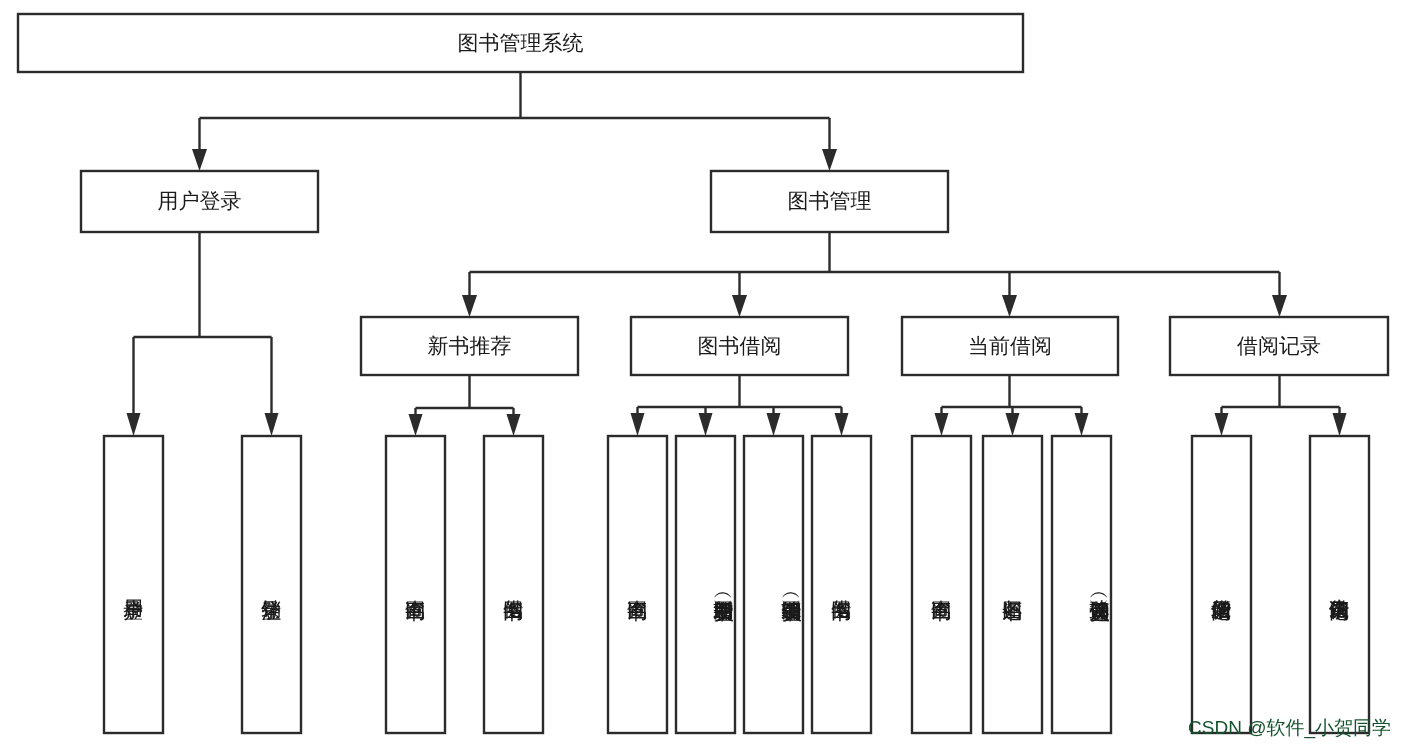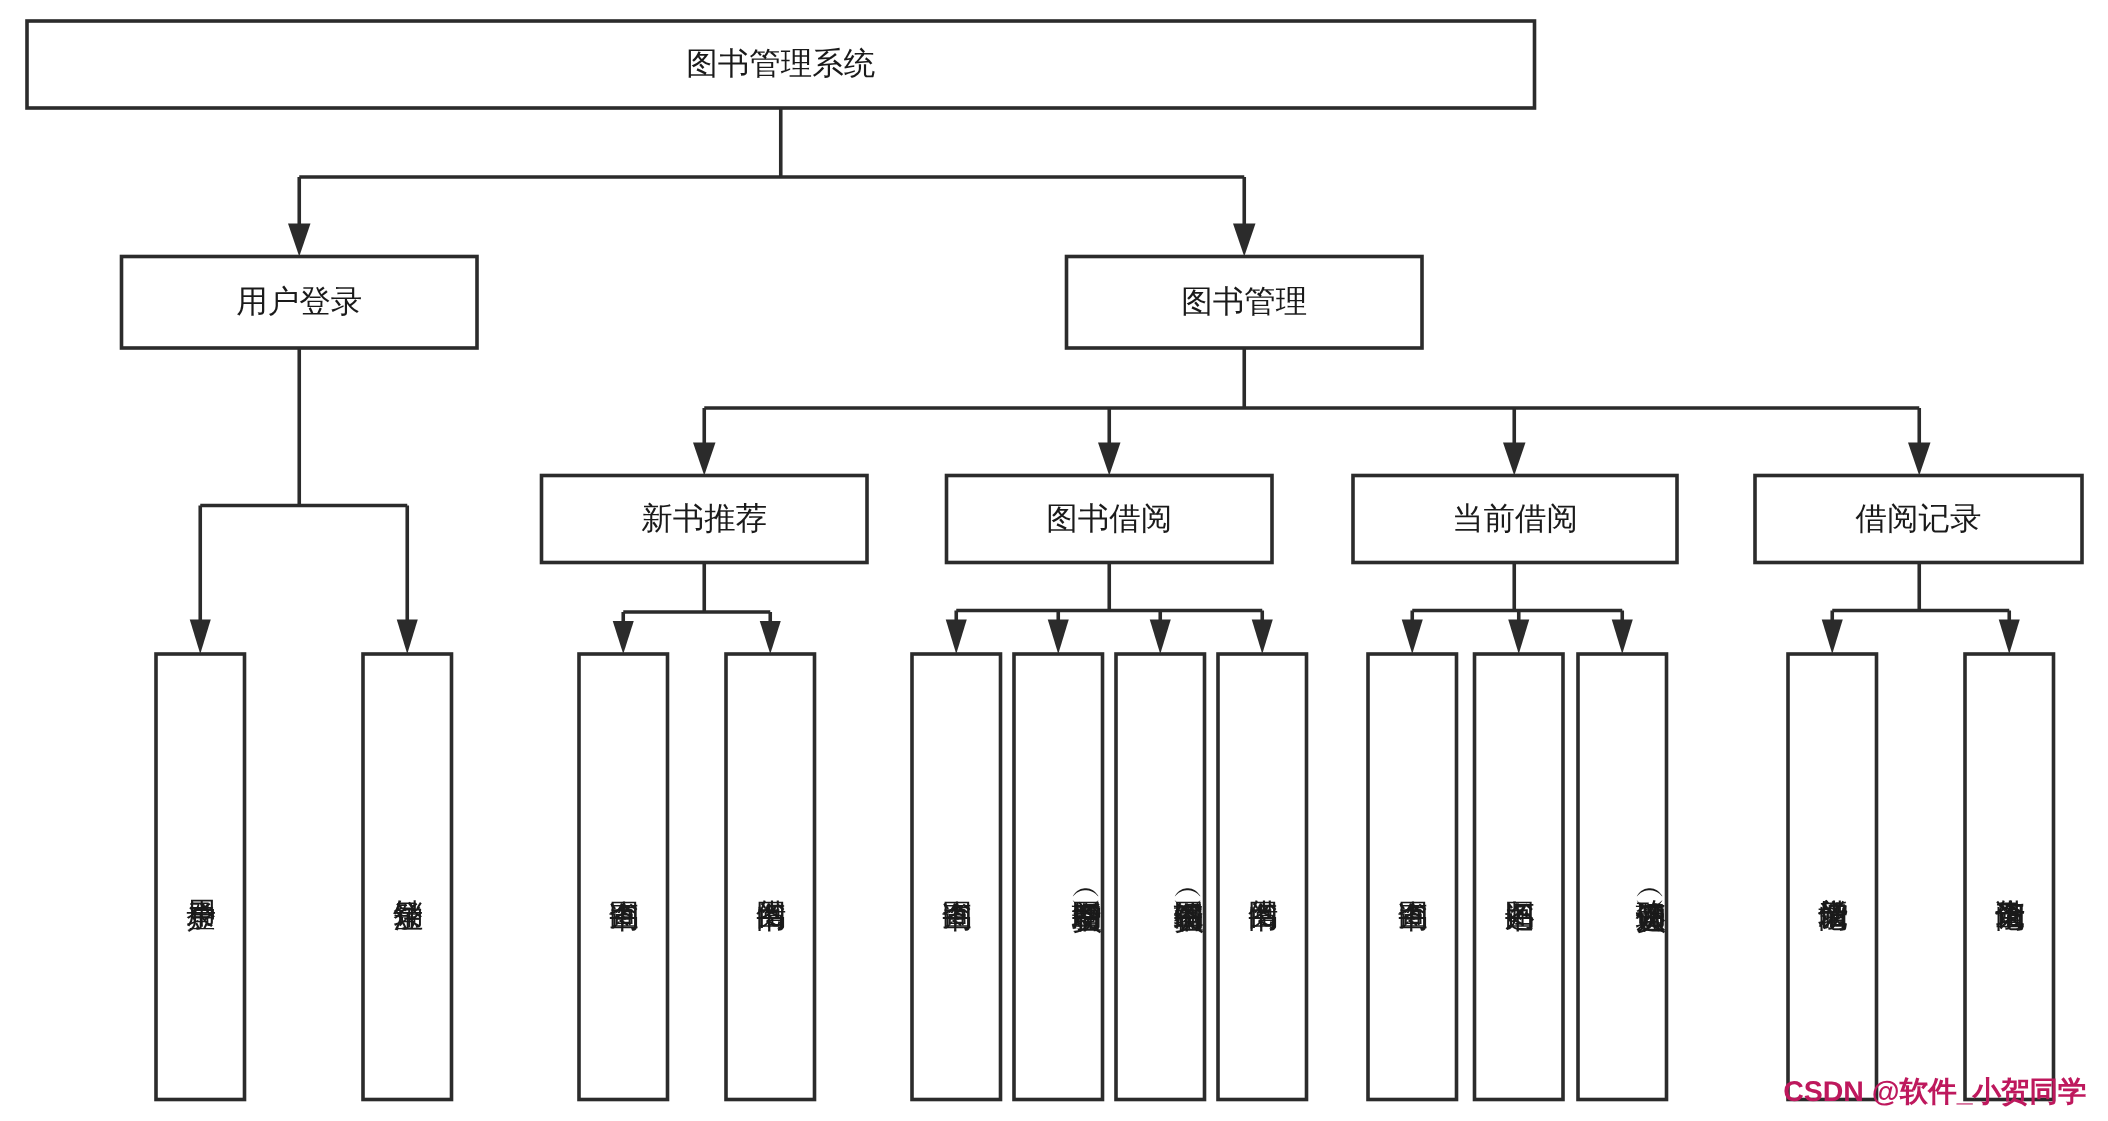--- a/index.html
+++ b/index.html
@@ -69,24 +69,23 @@
   }
   .v-text.centered {
     align-items: center;
   }
   .watermark {
     position: absolute;
     right: 14px;
     bottom: 6px;
     font-family: "Liberation Sans", "DejaVu Sans", sans-serif;
     font-size: 19px;
-    color: #be185d;
+    color: #14532d;
     white-space: nowrap;
     user-select: none;
-    font-weight: bold;
   }
 </style>
 </head>
 <body>
 
 <div id="diagram-root">
 
   <svg id="flow" viewBox="0 0 1405 747">
 
     <g>

